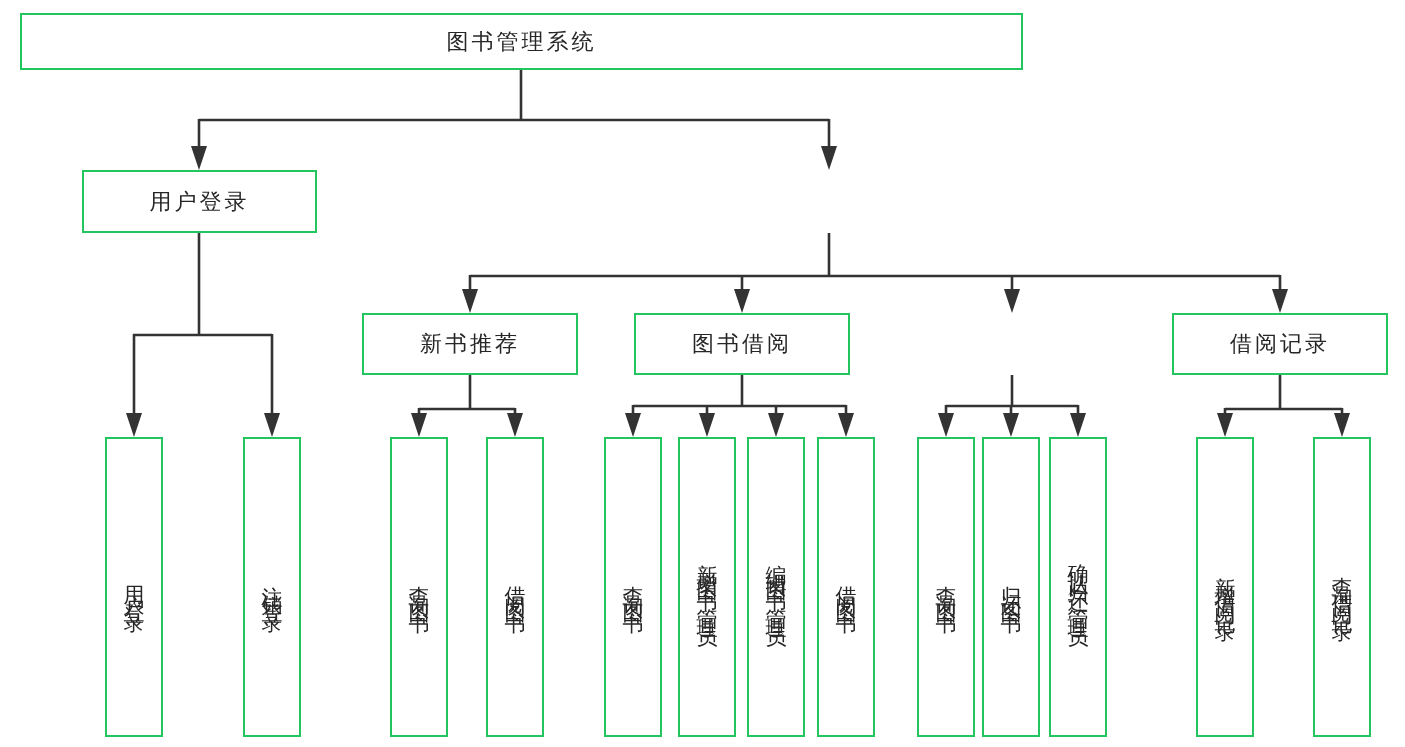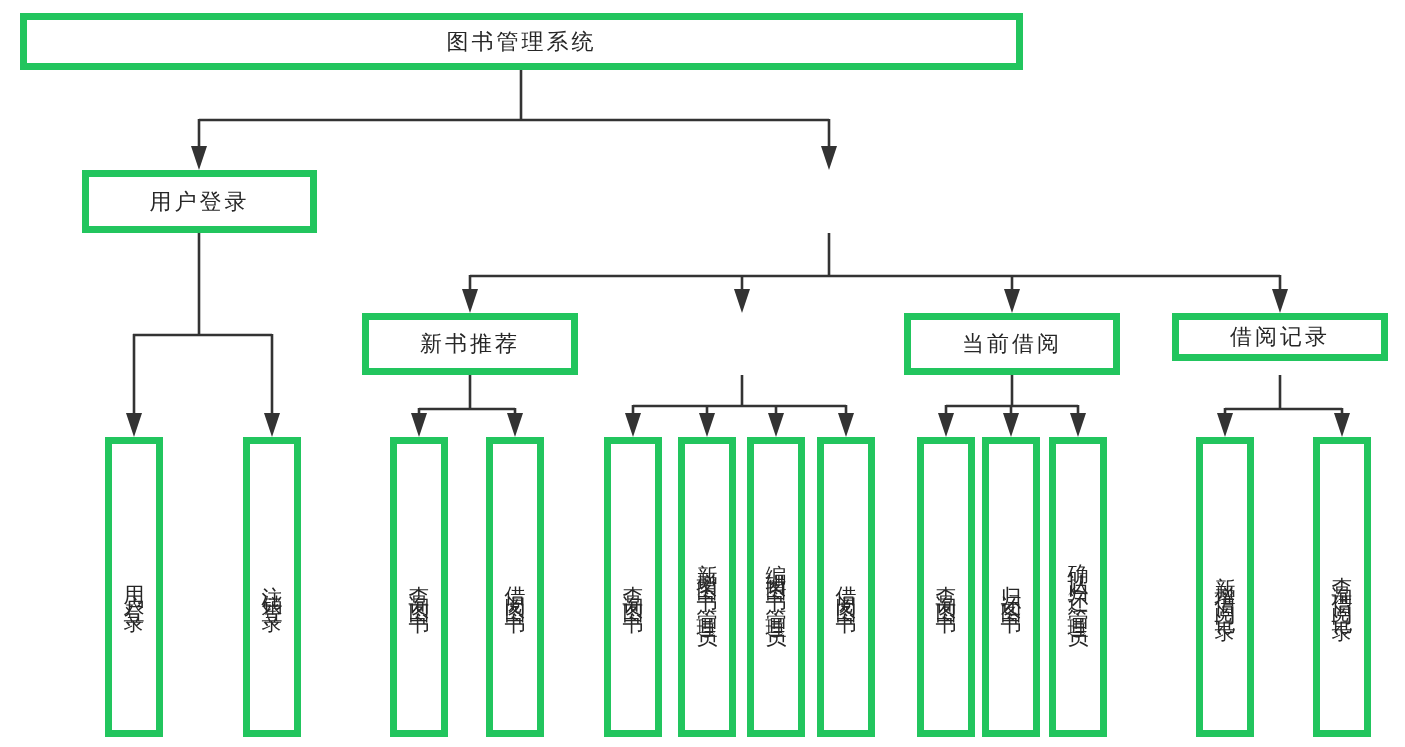--- a/index.html
+++ b/index.html
@@ -14,21 +14,21 @@
   #wires { position: absolute; left: 0; top: 0; pointer-events: none; }
   #wires line, #wires polyline {
     stroke: #333333;
     stroke-width: 2.6;
     fill: none;
   }
   #wires polygon { fill: #333333; stroke: none; }
   .box {
     position: absolute;
     box-sizing: border-box;
-    border: 7px solid #22c55e;
+    border: 2px solid #22c55e;
     background: #ffffff;
     display: flex;
     align-items: center;
     justify-content: center;
     color: #262626;
   }
   .h-label {
     font-size: 22px;
     letter-spacing: 3px;
     white-space: nowrap;
@@ -51,21 +51,21 @@
     z-index: 5;
     white-space: nowrap;
   }
   
   #n-root { left: 20px;  top: 13px;  width: 1003px; height: 57px; }
   #n-l2a  { left: 82px;  top: 170px; width: 235px;  height: 63px; }
   #n-l2b  { left: 712px; top: 170px; width: 234px;  height: 63px; }
   #n-l3a  { left: 362px; top: 313px; width: 216px;  height: 62px; }
   #n-l3b  { left: 634px; top: 313px; width: 216px;  height: 62px; }
   #n-l3c  { left: 904px; top: 313px; width: 216px;  height: 62px; }
-  #n-l3d  { left: 1172px; top: 313px; width: 216px; height: 48px; }
+  #n-l3d  { left: 1172px; top: 313px; width: 216px; height: 62px; }
   #lf-1a { left: 105px; }  #lf-1b { left: 243px; }
   #lf-2a { left: 390px; }  #lf-2b { left: 486px; }
   #lf-3a { left: 604px; }  #lf-3b { left: 678px; }
   #lf-3c { left: 747px; }  #lf-3d { left: 817px; }
   #lf-4a { left: 917px; }  #lf-4b { left: 982px; }  #lf-4c { left: 1049px; }
   #lf-5a { left: 1196px; } #lf-5b { left: 1313px; }
 </style>
 </head>
 <body>
 
@@ -151,22 +151,22 @@
     <span class="h-label">图书管理系统</span>
   </div>
 
   <div id="n-l2a" class="box">
     <span class="h-label">用户登录</span>
   </div>
 
   <div id="n-l3a" class="box">
     <span class="h-label">新书推荐</span>
   </div>
-  <div id="n-l3c" class="box">
-    <span class="h-label">当前借阅</span>
+  <div id="n-l3b" class="box">
+    <span class="h-label">图书借阅</span>
   </div>
   <div id="n-l3d" class="box">
     <span class="h-label">借阅记录</span>
   </div>
 
   <div id="lf-1a" class="box leaf">
     <span class="v-label">用户登录</span>
   </div>
   <div id="lf-1b" class="box leaf">
     <span class="v-label">注销登录</span>

